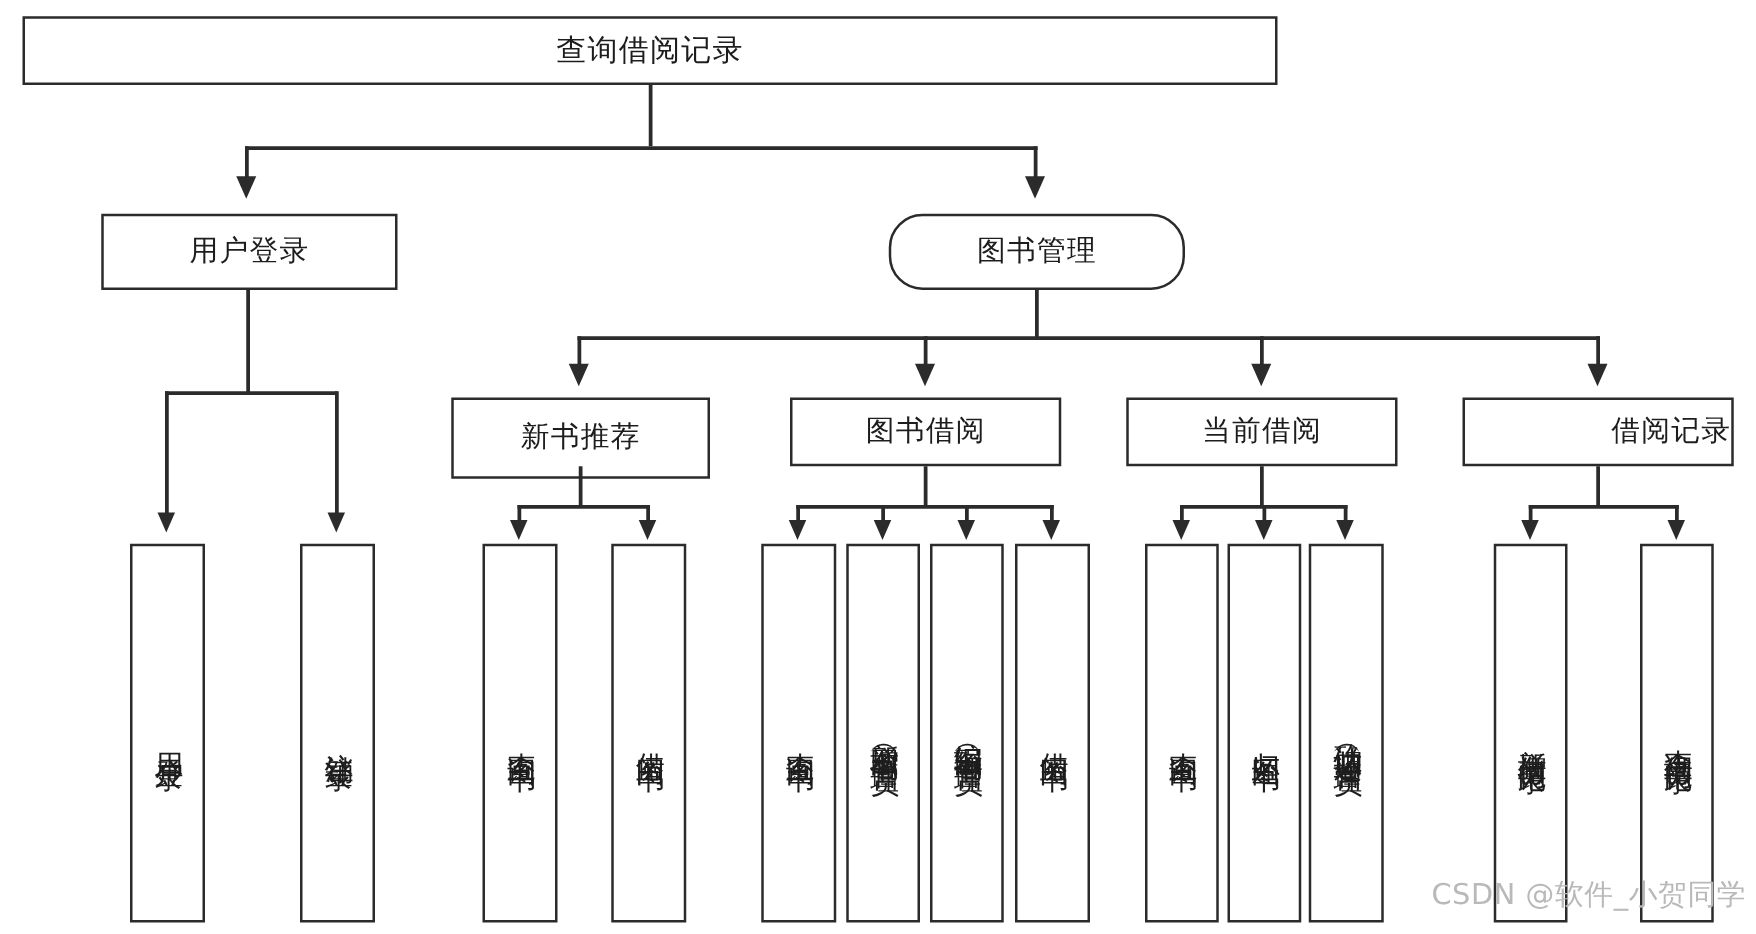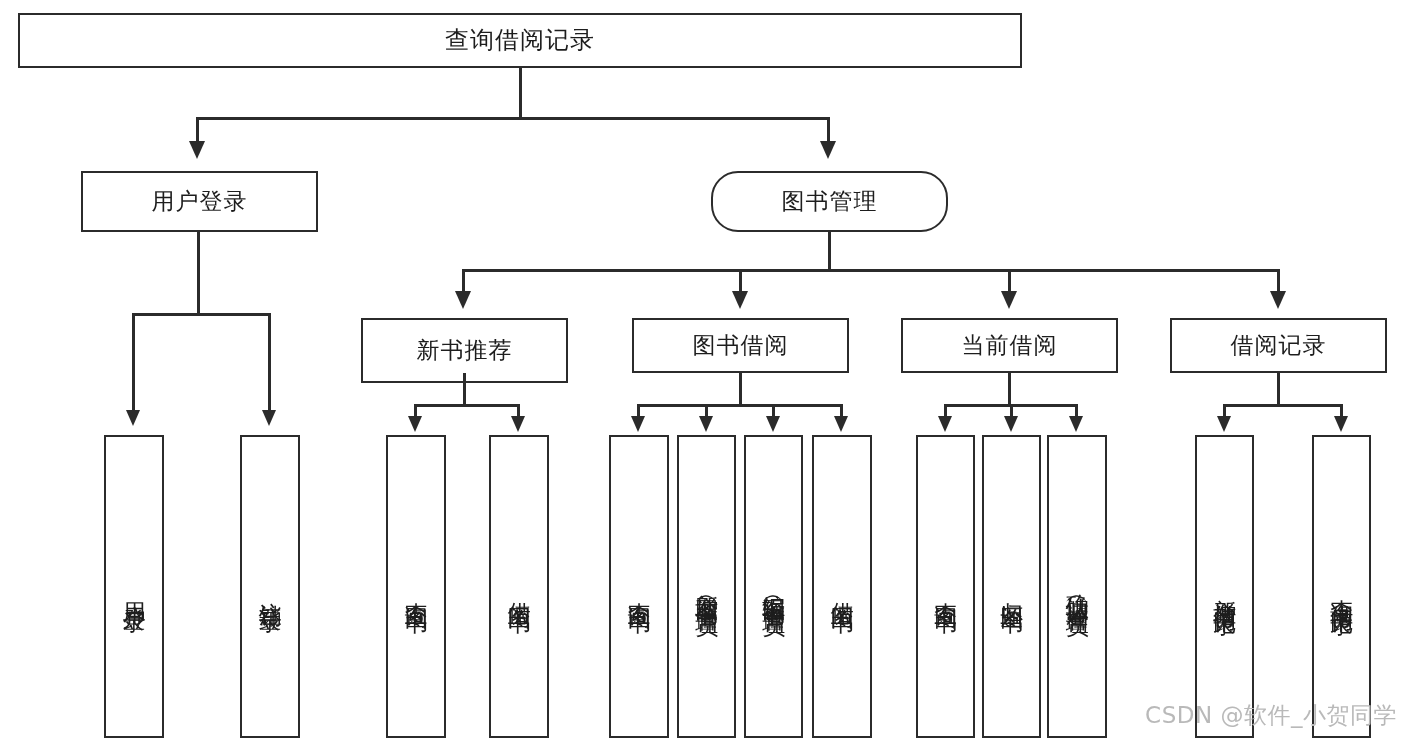--- a/index.html
+++ b/index.html
@@ -133,21 +133,21 @@
 
   <div class="node horiz" style="left:361px; top:318px; width:207px; height:65px;">
     <span class="label">新书推荐</span>
   </div>
   <div class="node horiz" style="left:632px; top:318px; width:217px; height:55px;">
     <span class="label">图书借阅</span>
   </div>
   <div class="node horiz" style="left:901px; top:318px; width:217px; height:55px;">
     <span class="label">当前借阅</span>
   </div>
-  <div class="node horiz" style="left:1170px; top:318px; width:217px; height:55px;">
+  <div class="node horiz" style="left:1170px; top:318px; width:217px; height:55px;justify-content:flex-end;">
     <span class="label">借阅记录</span>
   </div>
 
   <div class="conn vline" style="left:463px; top:373px; width:3px; height:32px;"></div>
   <div class="conn hline" style="left:414px; top:404px; width:106px; height:3px;"></div>
   <div class="conn vline" style="left:414px; top:404px; width:3px; height:14px;"></div>
   <div class="arrow small" style="left:408px; top:416px;"></div>
   <div class="conn vline" style="left:517px; top:404px; width:3px; height:14px;"></div>
   <div class="arrow small" style="left:511px; top:416px;"></div>
 

